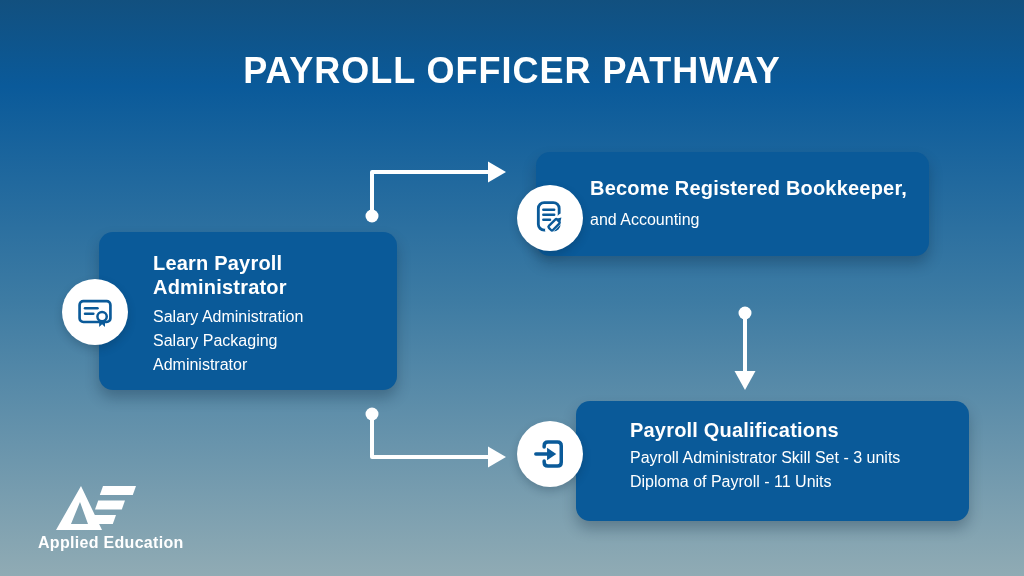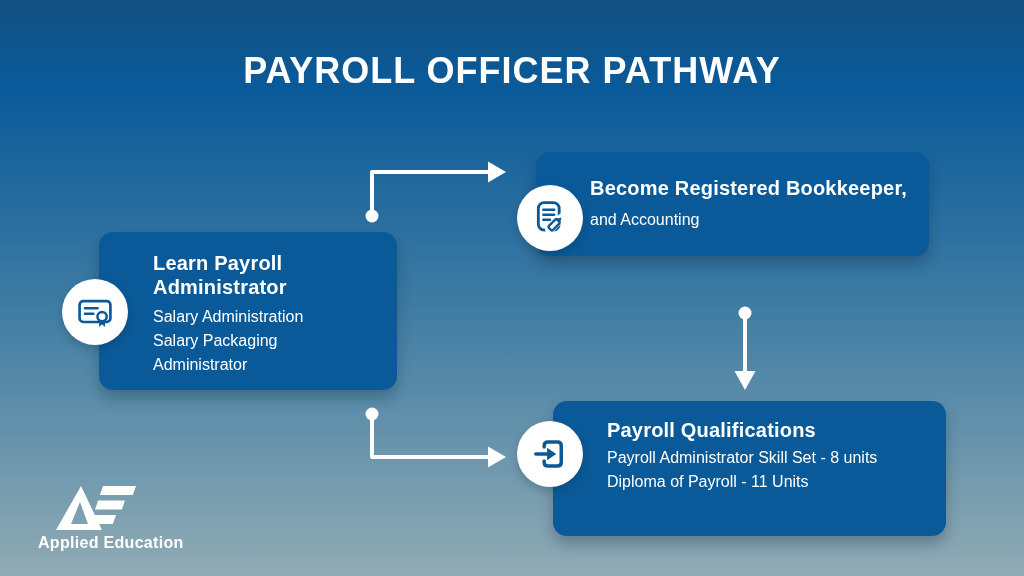--- a/index.html
+++ b/index.html
@@ -34,21 +34,21 @@
 
   .card {
     position: absolute;
     background: #0a5a99;
     border-radius: 14px;
     color: #ffffff;
     box-shadow: 0 8px 14px rgba(8, 30, 52, 0.28);
   }
   .card-1 { left: 99px;  top: 232px; width: 298px; height: 158px; padding: 19px 18px 0 54px; }
   .card-2 { left: 536px; top: 152px; width: 393px; height: 104px; padding: 24px 14px 0 54px; }
-  .card-3 { left: 553px; top: 401px; width: 393px; height: 135px; padding: 17px 12px 0 54px; }
+  .card-3 { left: 576px; top: 401px; width: 393px; height: 120px; padding: 17px 12px 0 54px; }
 
   .card-title { font-weight: 700; font-size: 20px; line-height: 24px; letter-spacing: 0.2px; }
   .card-details { font-size: 16px; line-height: 24px; font-weight: 400; }
   .card-1 .card-details { margin-top: 6px; }
   .card-2 .card-details { margin-top: 8px; }
   .card-3 .card-details { margin-top: 4px; }
 
   .icon-circle {
     position: absolute;
     width: 66px; height: 66px;
@@ -124,21 +124,21 @@
     <div class="card-details">
       <div>and Accounting</div>
     </div>
   </div>
 
   <div class="card card-3">
     <div class="card-title">
       <div>Payroll Qualifications</div>
     </div>
     <div class="card-details">
-      <div>Payroll Administrator Skill Set - 8 units</div>
+      <div>Payroll Administrator Skill Set - 3 units</div>
       <div>Diploma of Payroll - 11 Units</div>
     </div>
   </div>
 
   <div class="icon-circle icon-circle-1">
     <svg viewBox="0 0 48 48">
       <rect x="5.5" y="11" width="37" height="25" rx="4.5" fill="none" stroke="#0a5a99" stroke-width="3.2"></rect>
       <line x1="12" y1="19.5" x2="27" y2="19.5" stroke="#0a5a99" stroke-width="3" stroke-linecap="round"></line>
       <line x1="12" y1="26" x2="22" y2="26" stroke="#0a5a99" stroke-width="3" stroke-linecap="round"></line>
       <path d="M29,31 h7 v11 l-3.5,-3.2 l-3.5,3.2 z" fill="#0a5a99"></path>

